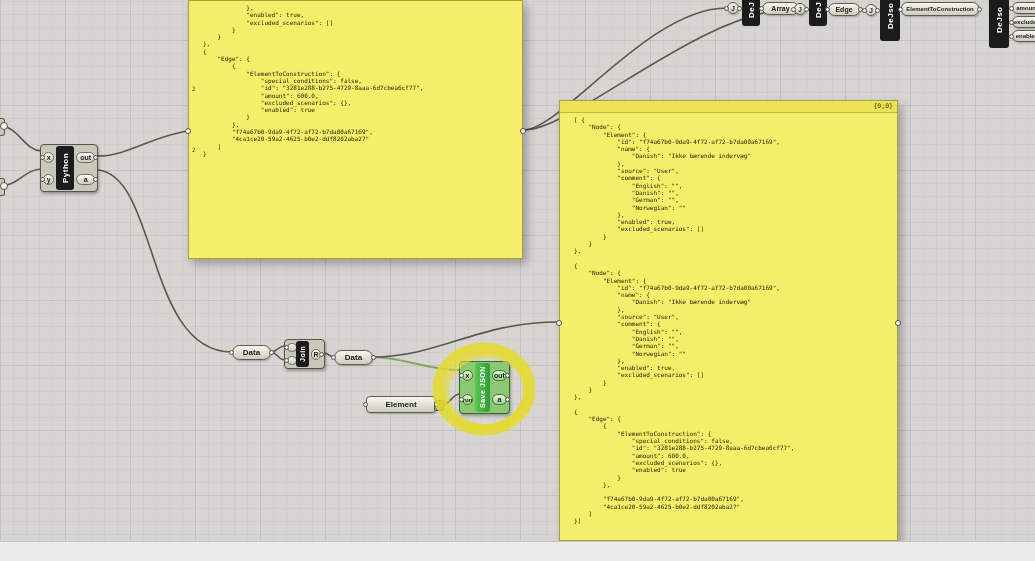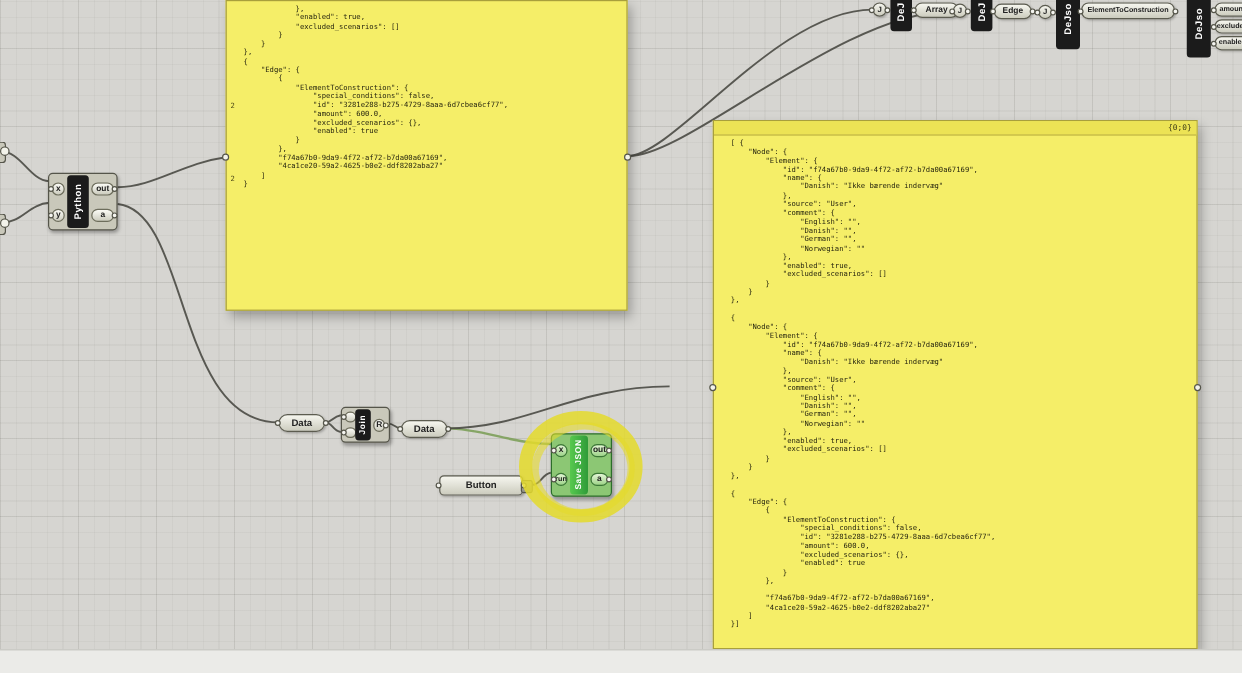--- a/index.html
+++ b/index.html
@@ -119,21 +119,21 @@
     <div class="pcol" style="width:12px;">
       <div class="param out">R</div>
     </div>
   </div>
 
   <div class="capsule" style="left:334px;top:350px;width:39px;height:15px;">
     <span>Data</span>
   </div>
 
   <div class="capsule" style="left:366px;top:396px;width:70px;height:17px;border-radius:4px;background:linear-gradient(180deg,#ececе6,#b6b6ad);">
-    <span>Button</span>
+    <span>Element</span>
     <div class="btn-nub"></div>
   </div>
 
   <div class="comp sel" style="left:459px;top:361px;width:51px;height:53px;">
     <div class="pcol" style="width:13px;">
       <div class="param in">x</div>
       <div class="param in" style="font-size:6px;">run</div>
     </div>
     <div class="vbar green" style="width:15px;">Save JSON</div>
     <div class="pcol" style="width:17px;">
@@ -198,21 +198,21 @@
         "f74a67b0-9da9-4f72-af72-b7da00a67169",
         "4ca1ce20-59a2-4625-b0e2-ddf8202aba27"
     ]
 }</pre>
     <span class="gutter" style="top:84px;">2</span>
     <span class="gutter" style="top:145px;">2</span>
     <div class="nub" style="left:-4px;top:127px;"></div>
     <div class="nub" style="right:-4px;top:127px;"></div>
   </div>
 
-  <div class="panel" style="left:559px;top:100px;width:404px;height:441px;margin-left:35px;">
+  <div class="panel" style="left:559px;top:100px;width:339px;height:441px;">
     <div class="phead">{0;0}</div>
     <pre>[ {
     "Node": {
         "Element": {
             "id": "f74a67b0-9da9-4f72-af72-b7da00a67169",
             "name": {
                 "Danish": "Ikke bærende indervæg"
             },
             "source": "User",
             "comment": {

